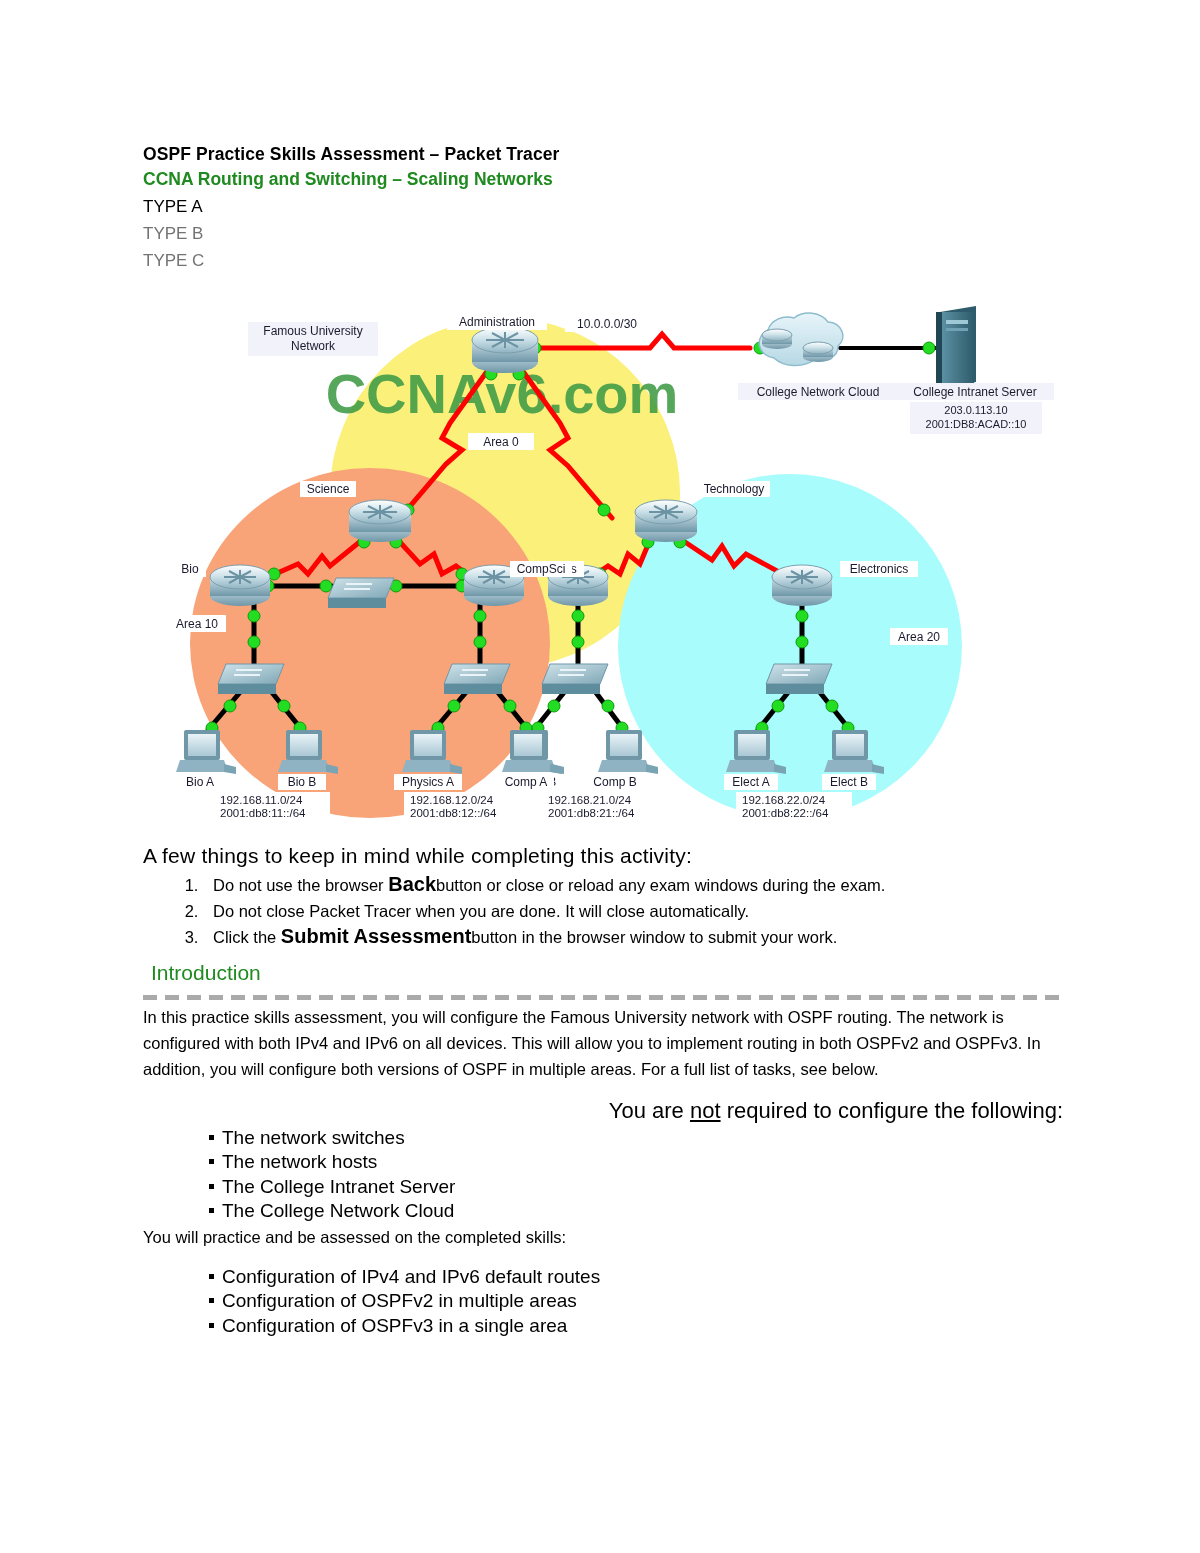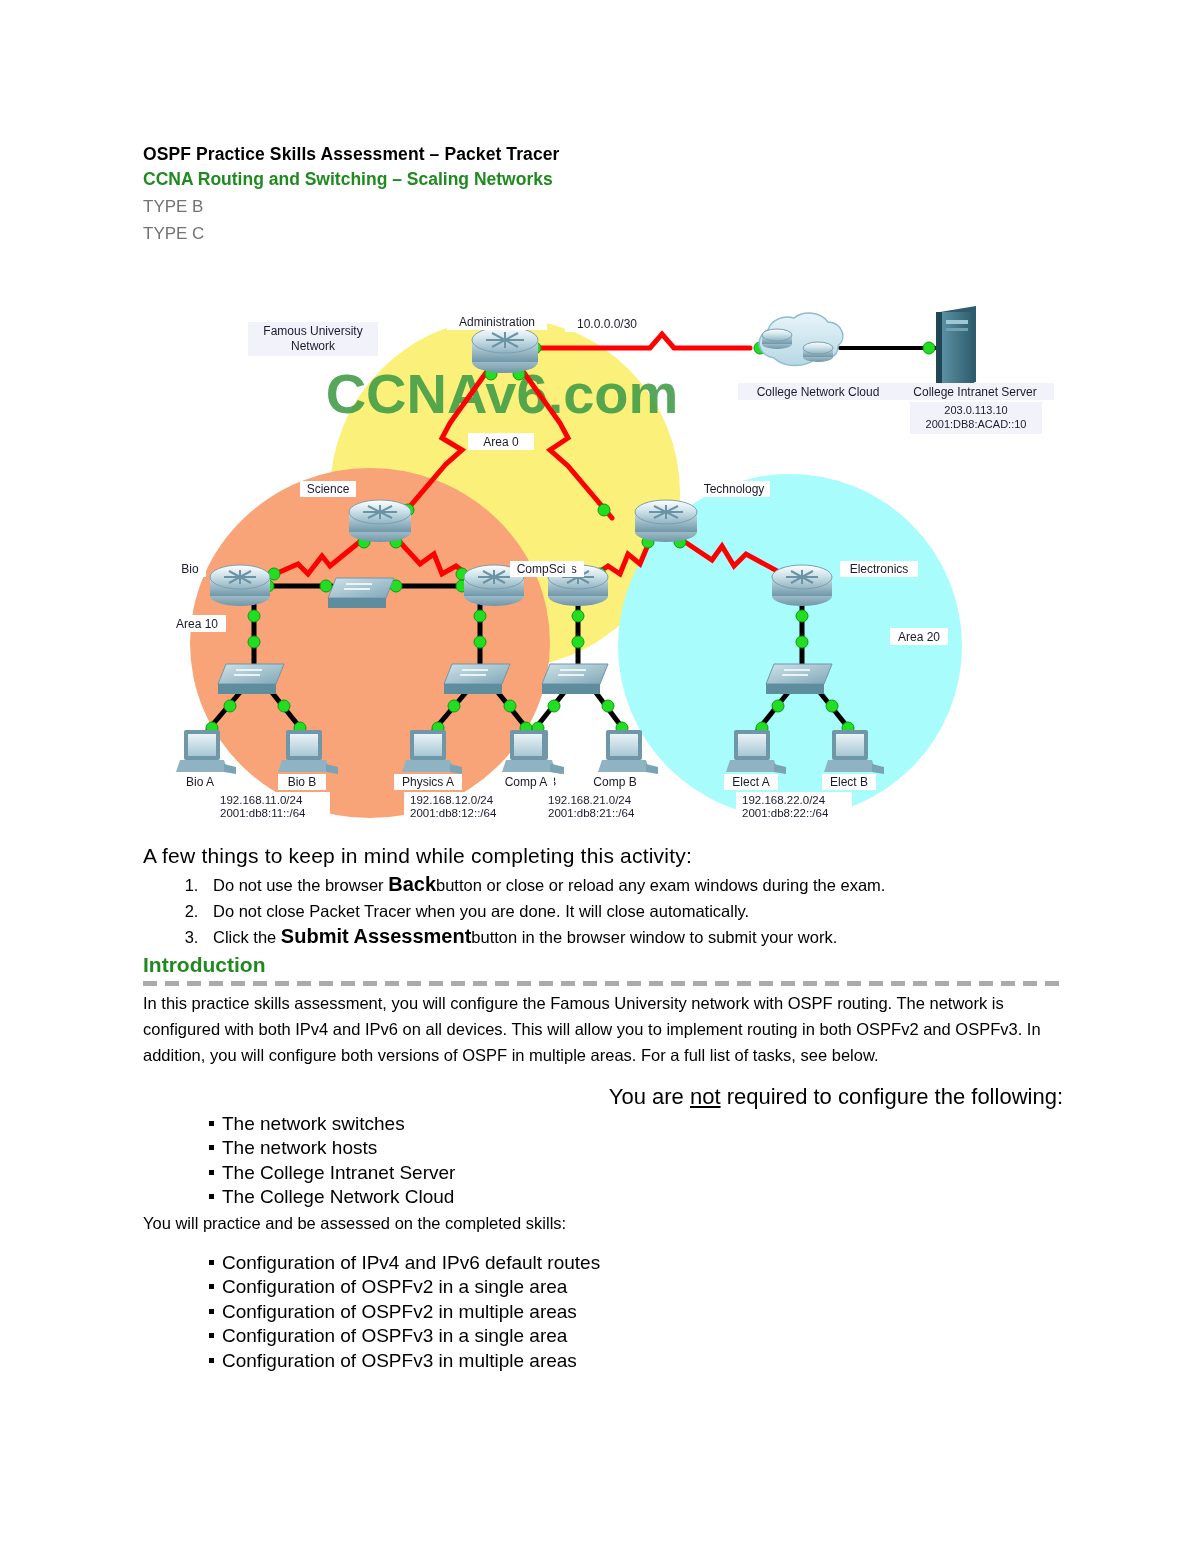--- a/index.html
+++ b/index.html
@@ -23,21 +23,21 @@
 
   
   .diagram { position:absolute; left:150px; top:278px; width:960px; height:545px; }
   .diagram svg { display:block; }
 
   
   .body-wrap { position:absolute; left:143px; top:842px; width:920px; }
 
   h2.sec { font-size:21px; font-weight:normal; margin:0; line-height:28px; letter-spacing:.2px; }
   h2.big { font-size:22px; font-weight:normal; margin:0; line-height:29px;text-align:right; }
-  h2.green { color:#1f8a1f; font-size:21px; font-weight:bold; margin:0; line-height:28px; }
+  h2.green { color:#1f8a1f; font-size:21px; font-weight:normal; margin:8px; line-height:28px; }
 
   ol.notes { margin:2px 0 0 0; padding:0 0 0 60px; font-size:16.5px; line-height:25.5px; }
   ol.notes li { padding-left:10px; margin:0; }
   ol.notes b { font-weight:bold; font-size:20px; }
 
   .hr-dash {
     height:5px; margin:2px 0 4px 0;
     background-image:repeating-linear-gradient(to right,#aaaaaa 0 14px, rgba(0,0,0,0) 14px 22px);
   }
 
@@ -53,20 +53,21 @@
   u.nb { text-decoration:underline; }
 </style>
 </head>
 <body>
 
 <div class="page">
 
   <div class="hdr">
     <div class="l1">OSPF Practice Skills Assessment – Packet Tracer</div>
     <div class="l2">CCNA Routing and Switching – Scaling Networks</div>
+    <div class="l3">TYPE A</div>
     <div class="l4">TYPE B</div>
     <div class="l5">TYPE C</div>
   </div>
 
   <div class="diagram">
     <svg width="960" height="545" viewBox="0 0 960 545" xmlns="http://www.w3.org/2000/svg">
       <defs>
         <linearGradient id="rtrTop" x1="0" y1="0" x2="0" y2="1">
           <stop offset="0" stop-color="#ffffff"></stop>
           <stop offset="0.45" stop-color="#cfe3ea"></stop>
@@ -455,20 +456,18 @@
       <li>The College Network Cloud</li>
     </ul>
 
 
     <p class="para">You will practice and be assessed on the completed skills:</p>
 
     <div class="gap"></div>
 
     <ul class="bul">
       <li>Configuration of IPv4 and IPv6 default routes</li>
-      <li>Configuration of OSPFv2 in a single area</li>
       <li>Configuration of OSPFv2 in multiple areas</li>
       <li>Configuration of OSPFv3 in a single area</li>
-      <li>Configuration of OSPFv3 in multiple areas</li>
     </ul>
 
   </div>
 </div>
 
 </body></html>

